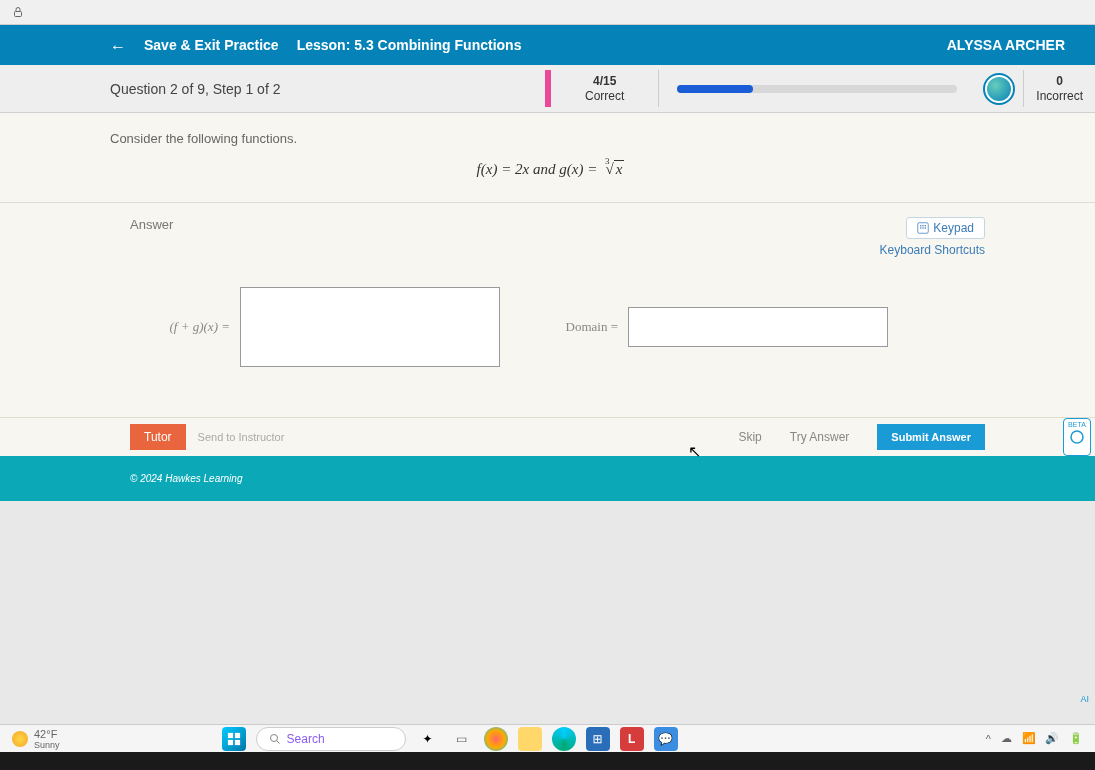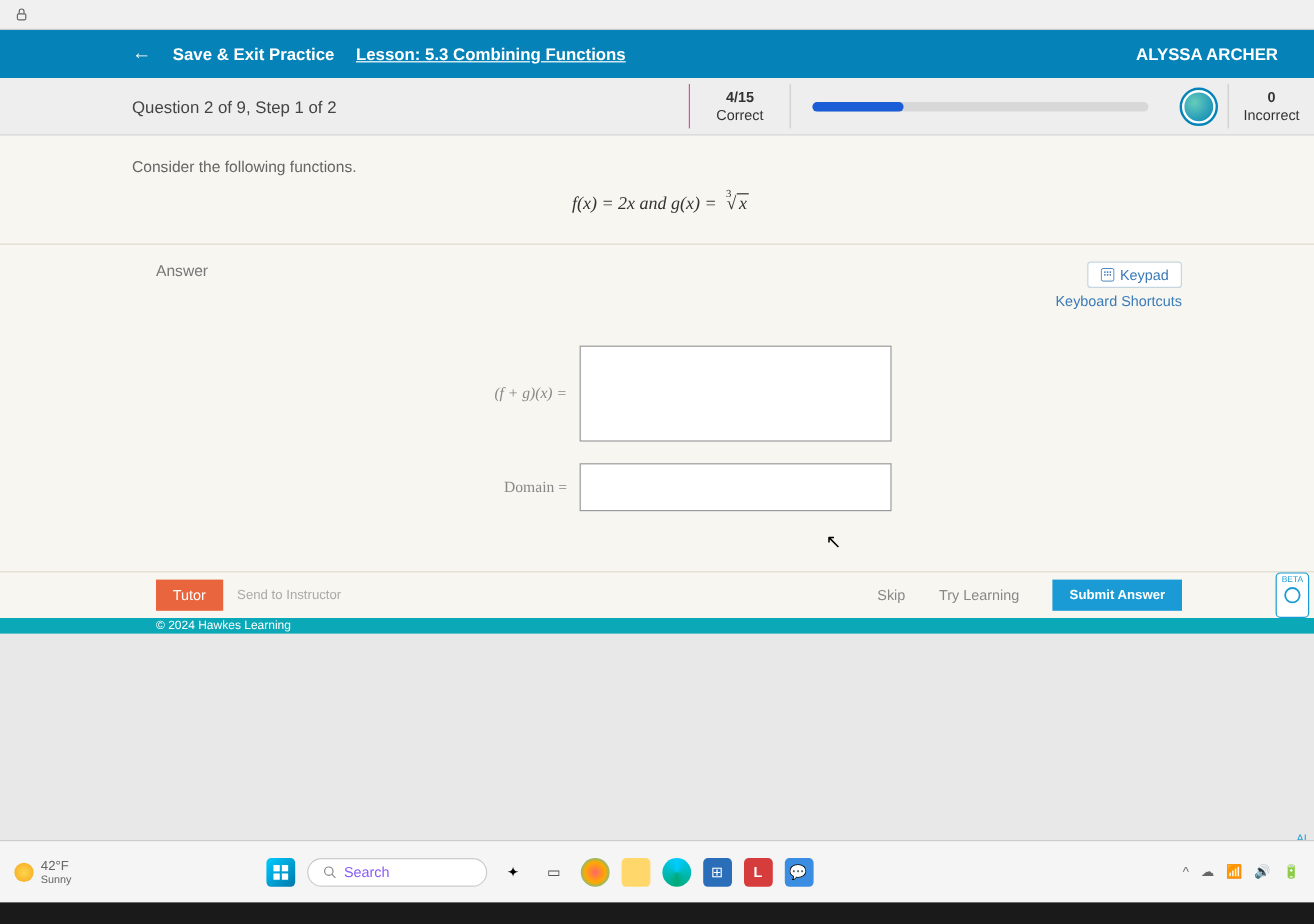--- a/index.html
+++ b/index.html
@@ -5,27 +5,27 @@
   * { box-sizing: border-box; margin: 0; padding: 0; }
   body { font-family: Arial, sans-serif; background: #e8e8e8; width: 1095px; height: 770px; overflow: hidden; position: relative; }
   
   .url-bar { background: #f0f0f0; padding: 6px 12px; display: flex; align-items: center; gap: 8px; font-size: 13px; color: #555; border-bottom: 1px solid #ccc; }
   .lock-icon { width: 12px; height: 12px; display: inline-flex; }
   
   .top-header { background: #0583b8; color: white; display: flex; justify-content: space-between; align-items: center; padding: 0 20px; height: 40px; }
   .top-header-left { display: flex; align-items: center; gap: 18px; font-size: 14px; margin-left: 90px; }
   .back-arrow { font-size: 16px; }
   .save-exit { cursor: pointer; font-weight: bold; }
-  .lesson-title { font-weight: bold; text-decoration: underline; }
+  .lesson-title { font-weight: bold; }
   .user-name { font-weight: bold; font-size: 14px; margin-right: 10px; }
   
   .question-bar { background: #eeeeee; display: flex; align-items: center; padding: 0; height: 48px; border-bottom: 1px solid #d0d0d0; margin: 0 0 0 0; }
   .question-bar-inner { display: flex; align-items: center; width: 100%; padding-left: 110px; padding-right: 0; }
   .question-label { font-size: 14px; color: #444; flex: 0 0 auto; margin-right: auto; }
-  .score-box { text-align: center; font-size: 12px; color: #333; padding: 4px 22px; border-left: 1px solid #ec4899; border-right: 1px solid #ccc; line-height: 1.2; }
+  .score-box { text-align: center; font-size: 12px; color: #333; padding: 4px 34px; border-left: 6px solid #ec4899; border-right: 1px solid #ccc; line-height: 1.2; }
   .score-box .top { font-weight: bold; }
   .progress-wrap { flex: 0 0 280px; height: 8px; background: #d8d8d8; border-radius: 4px; margin: 0 18px; position: relative; }
   .progress-fill { position: absolute; left: 0; top: 0; bottom: 0; width: 27%; background: #1a5dd6; border-radius: 4px; }
   .mastery-icon { width: 32px; height: 32px; border-radius: 50%; border: 2px solid #0583b8; display: flex; align-items: center; justify-content: center; margin: 0 8px; background: #fff; overflow: hidden; }
   .mastery-icon-inner { width: 24px; height: 24px; border-radius: 50%; background: radial-gradient(circle at 35% 35%, #6cb, #0583b8); }
   .incorrect-box { text-align: center; font-size: 12px; color: #333; padding: 4px 12px; border-left: 1px solid #ccc; line-height: 1.2; }
   .incorrect-box .top { font-weight: bold; }
   
   .content { background: #f7f6f0; margin: 0 0 0 0; padding: 18px 104px 10px 110px; }
   .prompt-text { font-size: 13px; color: #666; margin-bottom: 12px; }
@@ -34,38 +34,38 @@
   .step-text { font-size: 13px; color: #555; margin-top: 10px; }
   .step-text b { color: #333; }
   
   .answer-section { background: #f7f6f0; margin: 0; padding: 14px 110px 10px 130px; border-top: 1px solid #e0ddd0; }
   .answer-header { display: flex; justify-content: space-between; align-items: start; margin-bottom: 8px; }
   .answer-label { font-size: 13px; color: #777; }
   .keypad-links { text-align: right; font-size: 12px; }
   .keypad-btn { color: #3b7bb8; border: 1px solid #c5d6e0; background: #fff; padding: 3px 10px; border-radius: 3px; cursor: pointer; display: inline-flex; align-items: center; gap: 4px; font-size: 12px; }
   .kb-shortcuts { color: #3b7bb8; margin-top: 4px; cursor: pointer; }
   
-  .input-area { display: flex; flex-direction: column; align-items: center; gap: 18px; margin: 30px 0 40px 0; }
+  .input-area { display: flex; align-items: center; gap: 18px; margin: 30px 0 40px 0; }
   .input-row { display: flex; align-items: center; gap: 10px; }
   .input-label { font-size: 13px; color: #888; font-family: 'Times New Roman', serif; font-style: italic; width: 100px; text-align: right; }
   .input-box-lg { width: 260px; height: 80px; border: 1px solid #999; background: #fff; }
   .input-box-sm { width: 260px; height: 40px; border: 1px solid #999; background: #fff; }
   
   .bottom-actions { display: flex; align-items: center; padding: 6px 110px 6px 130px; background: #f7f6f0; border-top: 1px solid #e0ddd0; }
   .tutor-btn { background: #e8653d; color: #fff; padding: 6px 14px; font-size: 12px; border: none; cursor: pointer; }
   .send-instructor { font-size: 11px; color: #aaa; margin-left: 12px; cursor: pointer; }
   .action-right { margin-left: auto; display: flex; align-items: center; gap: 28px; font-size: 12px; }
   .skip-link, .try-link { color: #888; cursor: pointer; }
   .submit-btn { background: #1a9bd6; color: #fff; padding: 7px 14px; border: none; cursor: pointer; font-size: 11px; font-weight: bold; }
   .beta-badge { position: absolute; right: 4px; width: 28px; height: 38px; background: #fff; border: 1px solid #1a9bd6; border-radius: 4px; font-size: 8px; color: #1a9bd6; text-align: center; padding-top: 2px; }
   .ai-label { position: absolute; right: 6px; bottom: 66px; font-size: 9px; color: #1a9bd6; }
   
-  .footer-teal { background: #0ba9b8; color: #fff; font-size: 10px; padding: 1px 130px; }
-  
-  .taskbar { position: absolute; left: 0; right: 0; bottom: 18px; height: 52px; background: #f5f5f5; border-top: 1px solid #ccc; display: flex; align-items: center; padding: 0 12px; gap: 16px; }
+  .footer-teal { background: #0ba9b8; color: #fff; font-size: 10px; padding: 17px 130px; font-style: italic; }
+  
+  .taskbar { position: absolute; left: 0; right: 0; bottom: 18px; height: 28px; background: #f5f5f5; border-top: 1px solid #ccc; display: flex; align-items: center; padding: 0 12px; gap: 16px; }
   .weather { display: flex; align-items: center; gap: 6px; font-size: 11px; color: #666; }
   .weather-icon { width: 16px; height: 16px; background: radial-gradient(circle, #ffd54a, #f5a623); border-radius: 50%; }
   .task-center { margin: 0 auto; display: flex; align-items: center; gap: 10px; }
   .search-pill { display: flex; align-items: center; gap: 6px; background: #fff; border: 1px solid #ccc; border-radius: 16px; padding: 4px 12px; font-size: 12px; color: #8b5cf6; width: 150px; }
   .tb-icon { width: 24px; height: 24px; border-radius: 4px; display: flex; align-items: center; justify-content: center; font-size: 12px; }
   .tray { margin-left: auto; display: flex; align-items: center; gap: 10px; font-size: 11px; color: #666; }
   
   .cursor { position: absolute; left: 688px; top: 442px; font-size: 16px; color: #000; pointer-events: none; }
   
   .bottom-black { position: absolute; left:0; right:0; bottom:0; height: 18px; background: #1a1a1a; }
@@ -147,21 +147,21 @@
       <div class="input-box-sm"></div>
     </div>
   </div>
 </div>
 
 <div class="bottom-actions" style="position:relative;">
   <button class="tutor-btn">Tutor</button>
   <span class="send-instructor">Send to Instructor</span>
   <div class="action-right">
     <span class="skip-link">Skip</span>
-    <span class="try-link">Try Learning</span>
+    <span class="try-link">Try Answer</span>
     <button class="submit-btn">Submit Answer</button>
   </div>
   <div class="beta-badge">
     <div style="font-size:7px">BETA</div>
     <svg width="18" height="18" viewBox="0 0 24 24" fill="none" stroke="#1a9bd6" stroke-width="2">
         <circle cx="12" cy="12" r="8"></circle>
       </svg>
   </div>
 </div>
 <div class="ai-label">AI</div>

